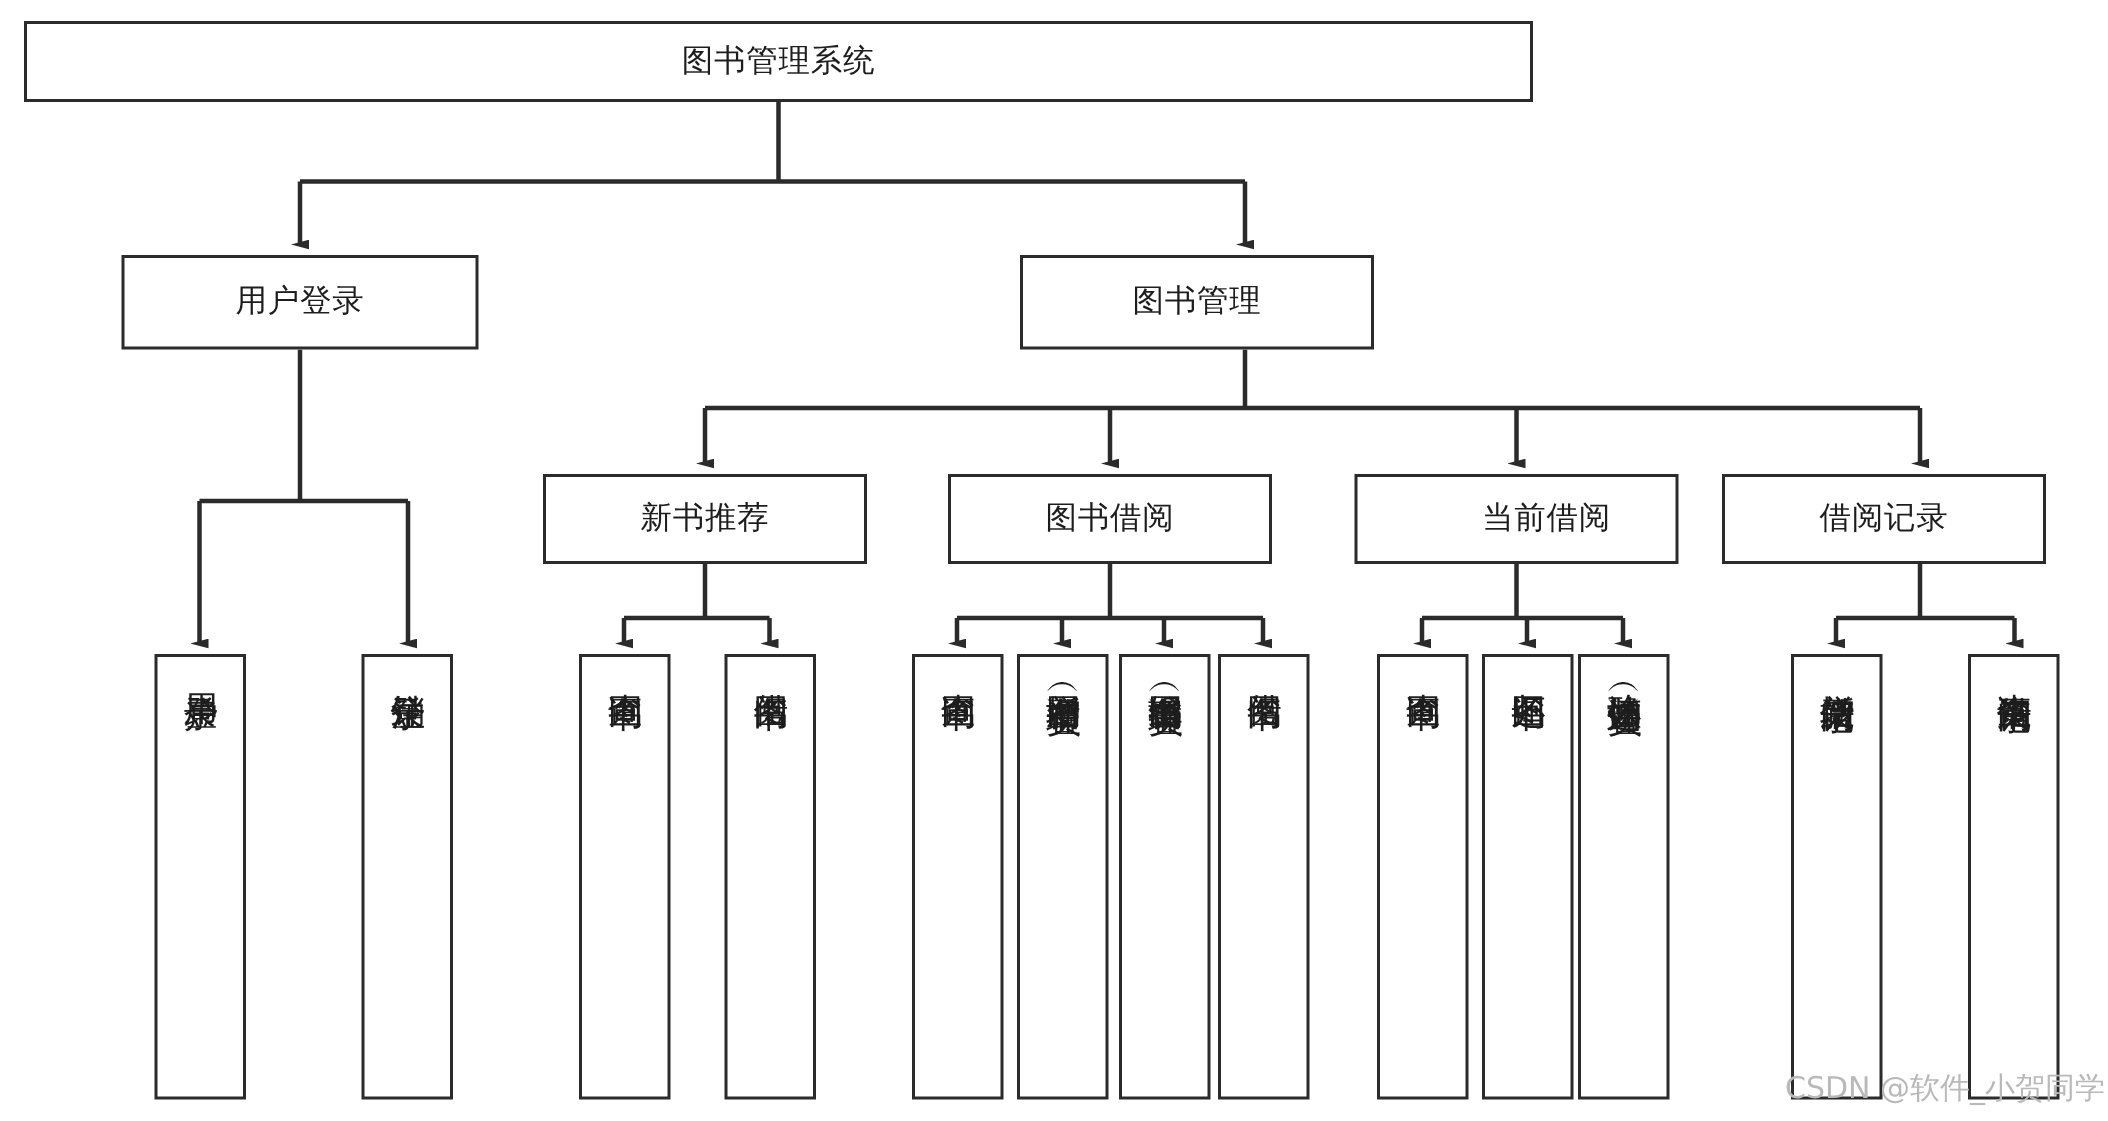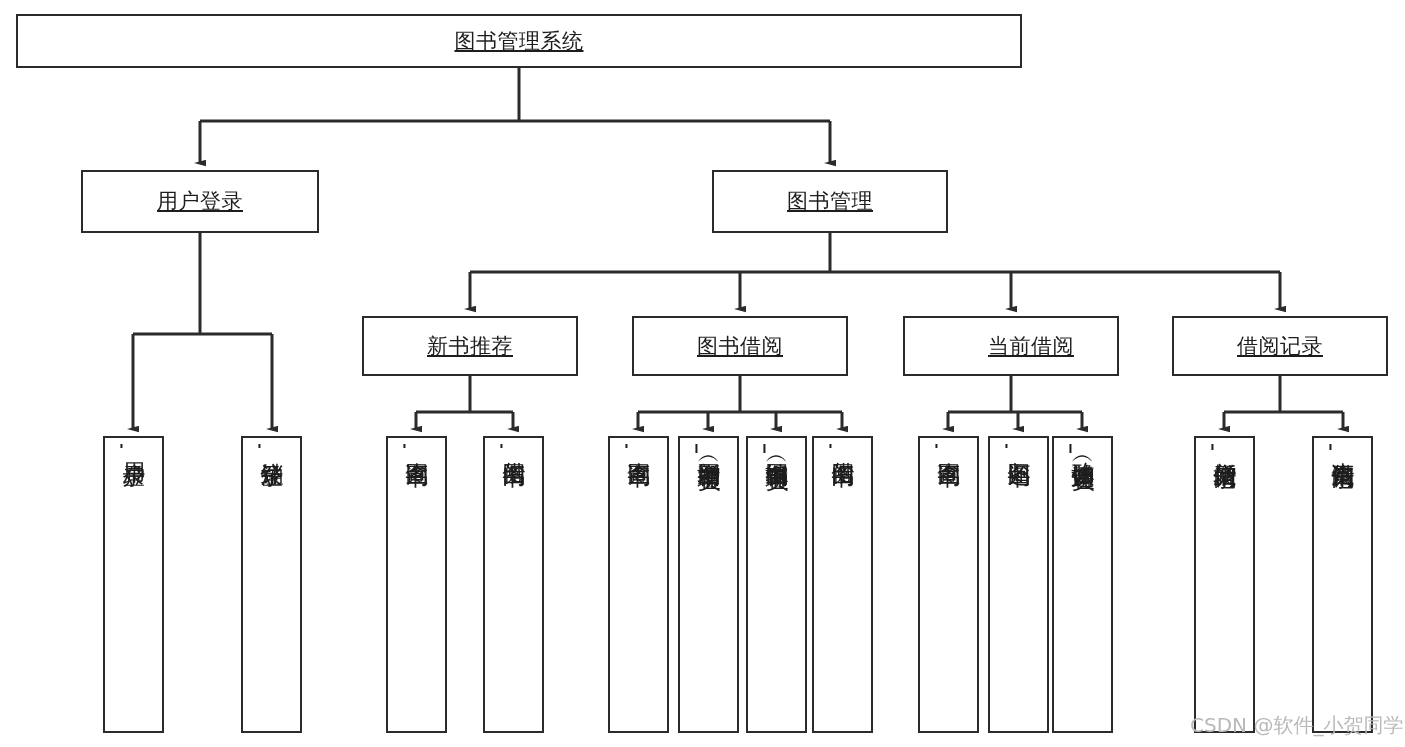--- a/index.html
+++ b/index.html
@@ -36,21 +36,20 @@
     justify-content: center;
     z-index: 2;
   }
   .node .node-label {
     font-size: 21px;
     line-height: 1.18;
     color: #1d1d1d;
     letter-spacing: 0.5px;
     text-align: right;
     white-space: nowrap;
-    text-decoration: underline;
   }
   
   .node.vertical {
     align-items: flex-start;
     padding-top: 6px;
   }
   .node.vertical .node-label {
     writing-mode: vertical-rl;
     text-orientation: upright;
     font-size: 23px;
@@ -128,34 +127,34 @@
     </g>
   </svg>
 
   <div class="node" id="n-root" style="left: 16px; top: 14px; width: 1006px; height: 54px;">
     <span class="node-label">图书管理系统</span>
   </div>
 
   <div class="node" id="n-l2-0" style="left: 81px; top: 170px; width: 238px; height: 63px;">
     <span class="node-label">用户登录</span>
   </div>
-  <div class="node" id="n-l2-1" style="left: 712px; top: 170px; width: 236px; height: 63px;">
+  <div class="node" id="n-l2-1" style="left: 680px; top: 170px; width: 236px; height: 63px;">
     <span class="node-label">图书管理</span>
   </div>
 
   <div class="node" id="n-l3-1" style="left: 632px; top: 316px; width: 216px; height: 60px;">
     <span class="node-label">图书借阅</span>
   </div>
   <div class="node" id="n-l3-0" style="left: 362px; top: 316px; width: 216px; height: 60px;">
     <span class="node-label">新书推荐</span>
   </div>
   <div class="node" id="n-l3-2" style="left: 903px; top: 316px; width: 216px; height: 60px; padding-left: 40px;">
     <span class="node-label">当前借阅</span>
   </div>
-  <div class="node" id="n-l3-3" style="left: 1172px; top: 316px; width: 216px; height: 60px;">
+  <div class="node" id="n-l3-3" style="left: 1148px; top: 316px; width: 216px; height: 60px;">
     <span class="node-label">借阅记录</span>
   </div>
 
   <div class="node vertical" id="n-leaf-0" style="left: 103px; top: 436px; width: 61px; height: 297px;">
     <span class="node-label">用户登录</span>
   </div>
   <div class="node vertical" id="n-leaf-1" style="left: 241px; top: 436px; width: 61px; height: 297px;">
     <span class="node-label">注销登录</span>
   </div>
   <div class="node vertical" id="n-leaf-2" style="left: 386px; top: 436px; width: 61px; height: 297px;">

